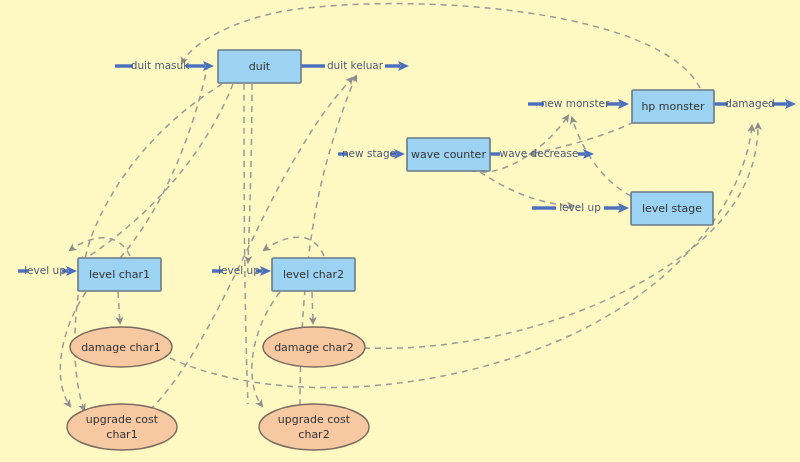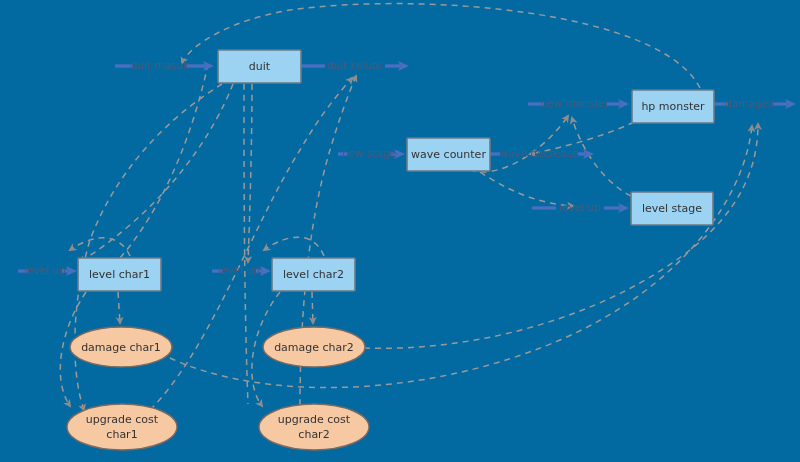--- a/index.html
+++ b/index.html
@@ -11,21 +11,21 @@
   body {
     width: 800px;
     height: 462px;
     font-family: "DejaVu Sans", sans-serif;
     overflow: hidden;
   }
   #diagram-canvas {
     position: relative;
     width: 800px;
     height: 462px;
-    background: #0369a1;
+    background: #fef9c3;
   }
   svg.layer {
     position: absolute;
     left: 0;
     top: 0;
     width: 800px;
     height: 462px;
   }
   .node-label {
     font-family: "DejaVu Sans", sans-serif;

